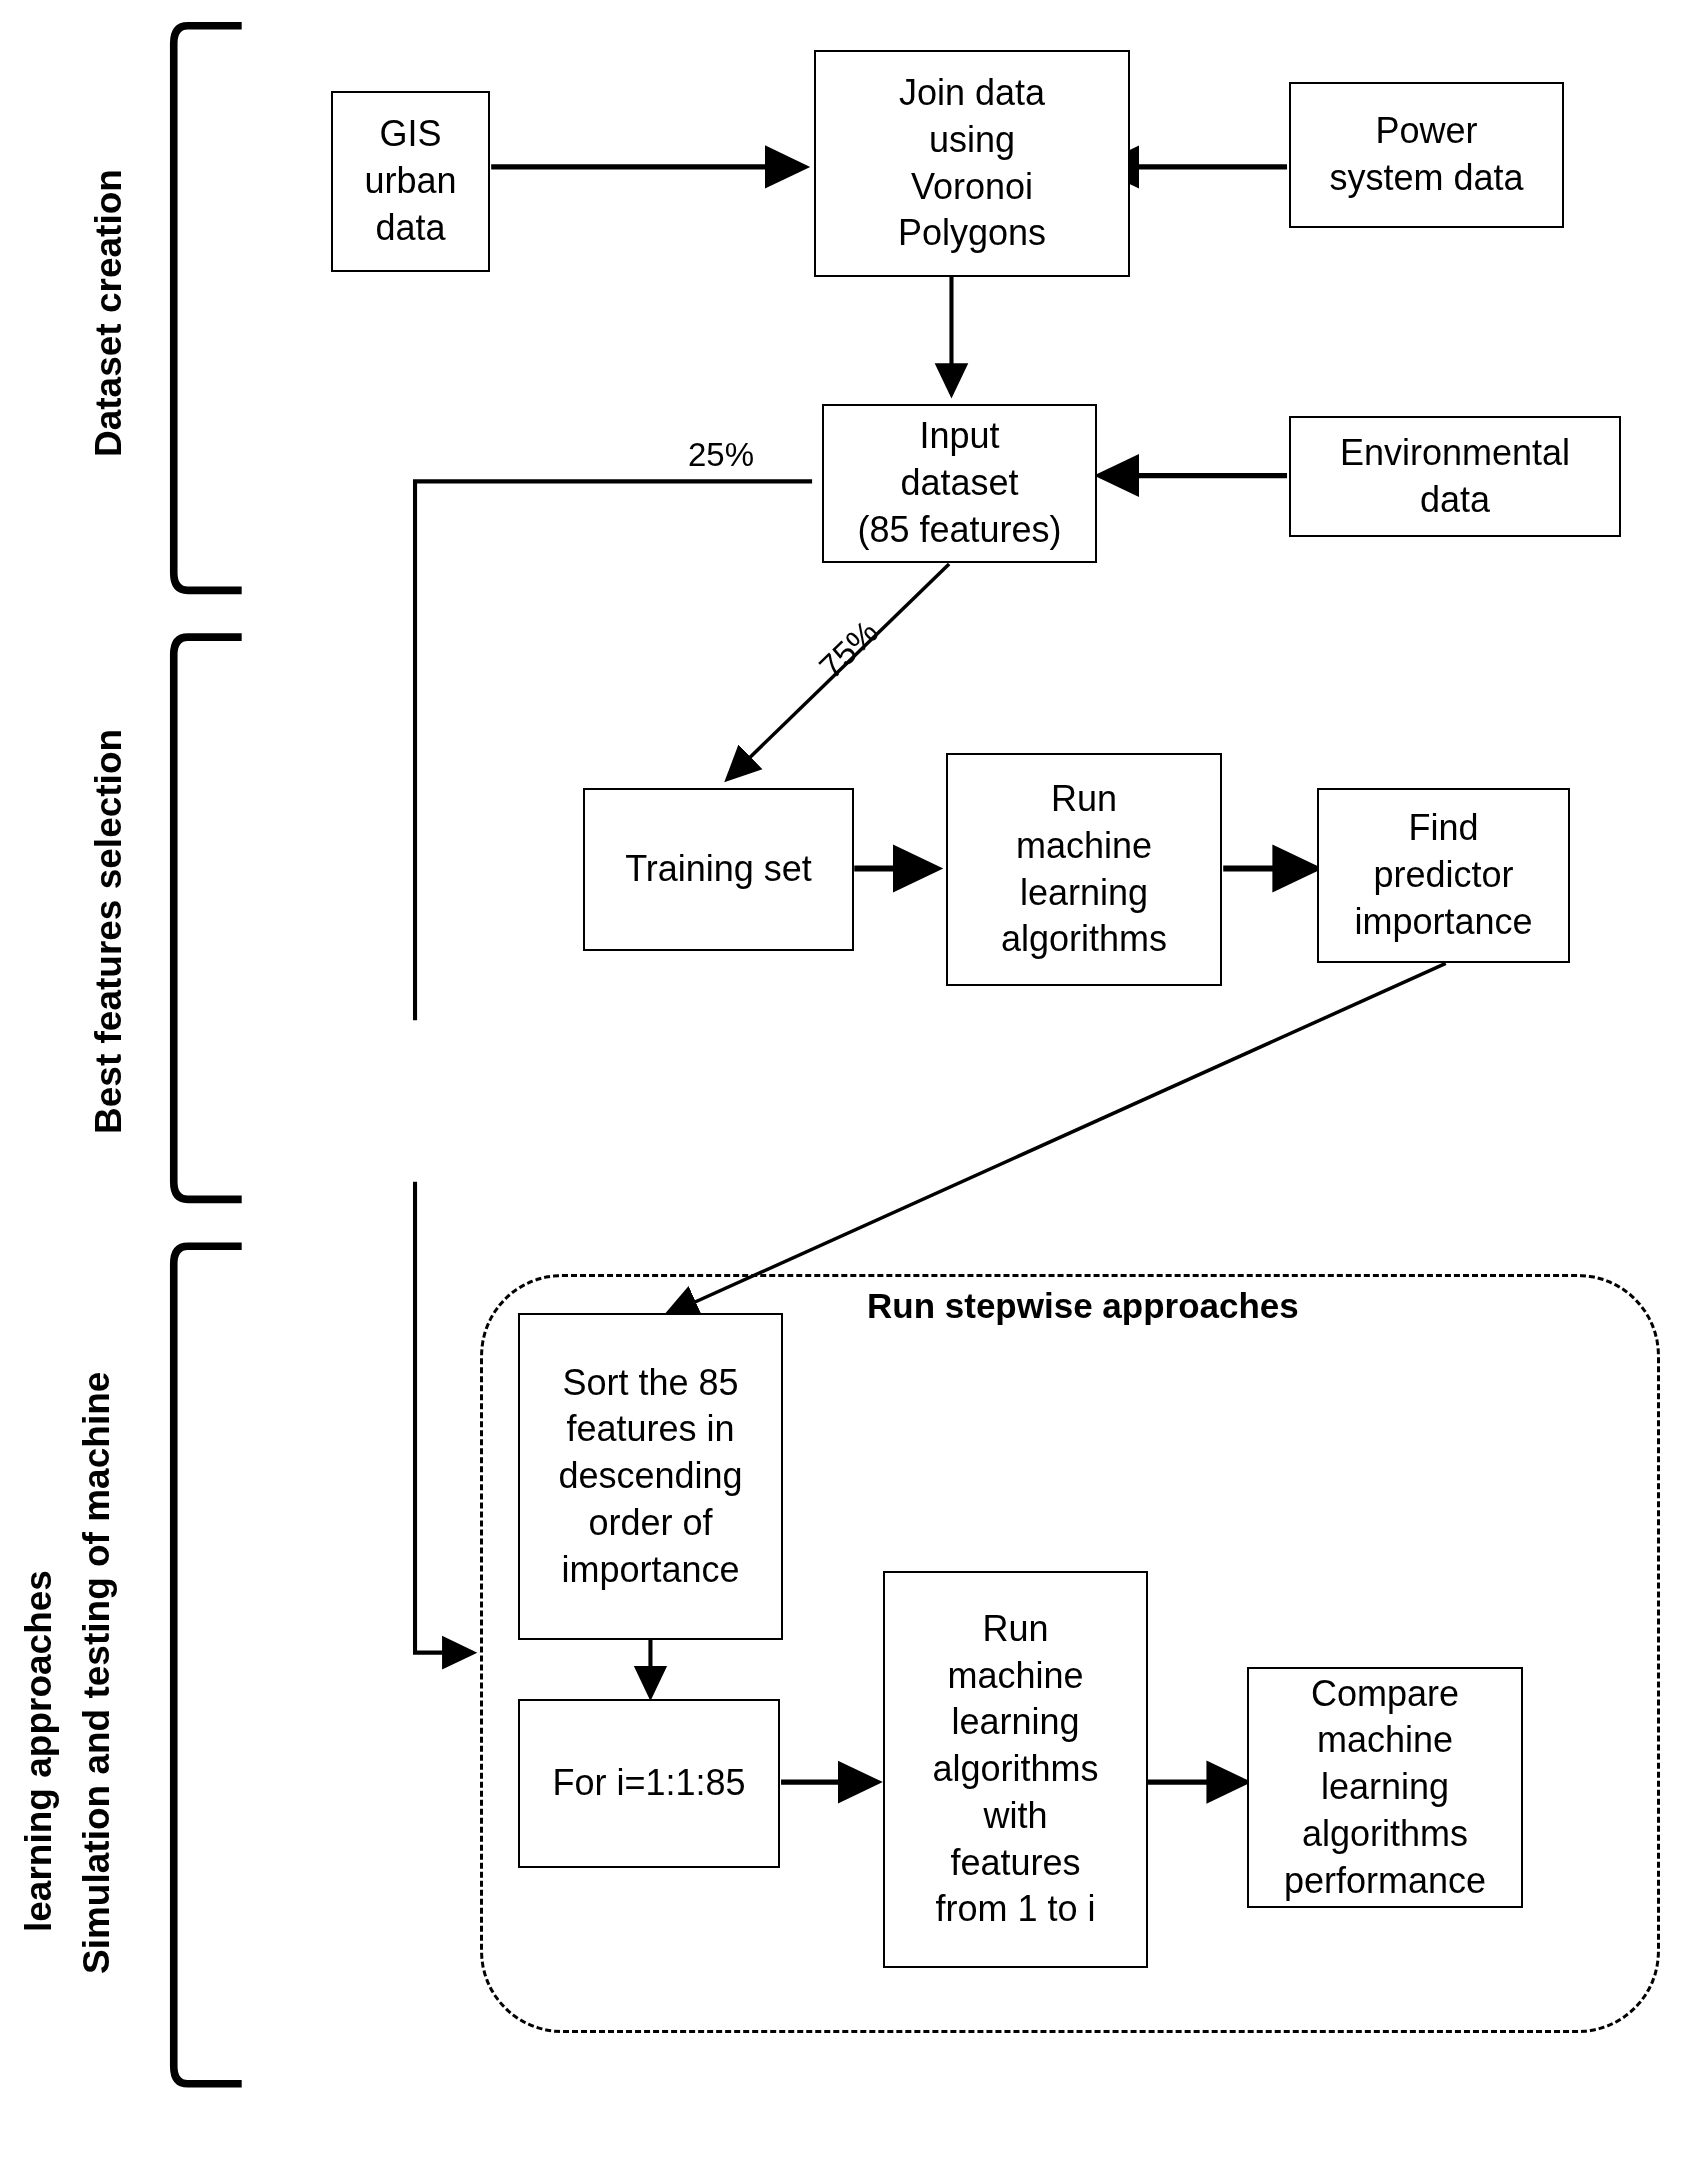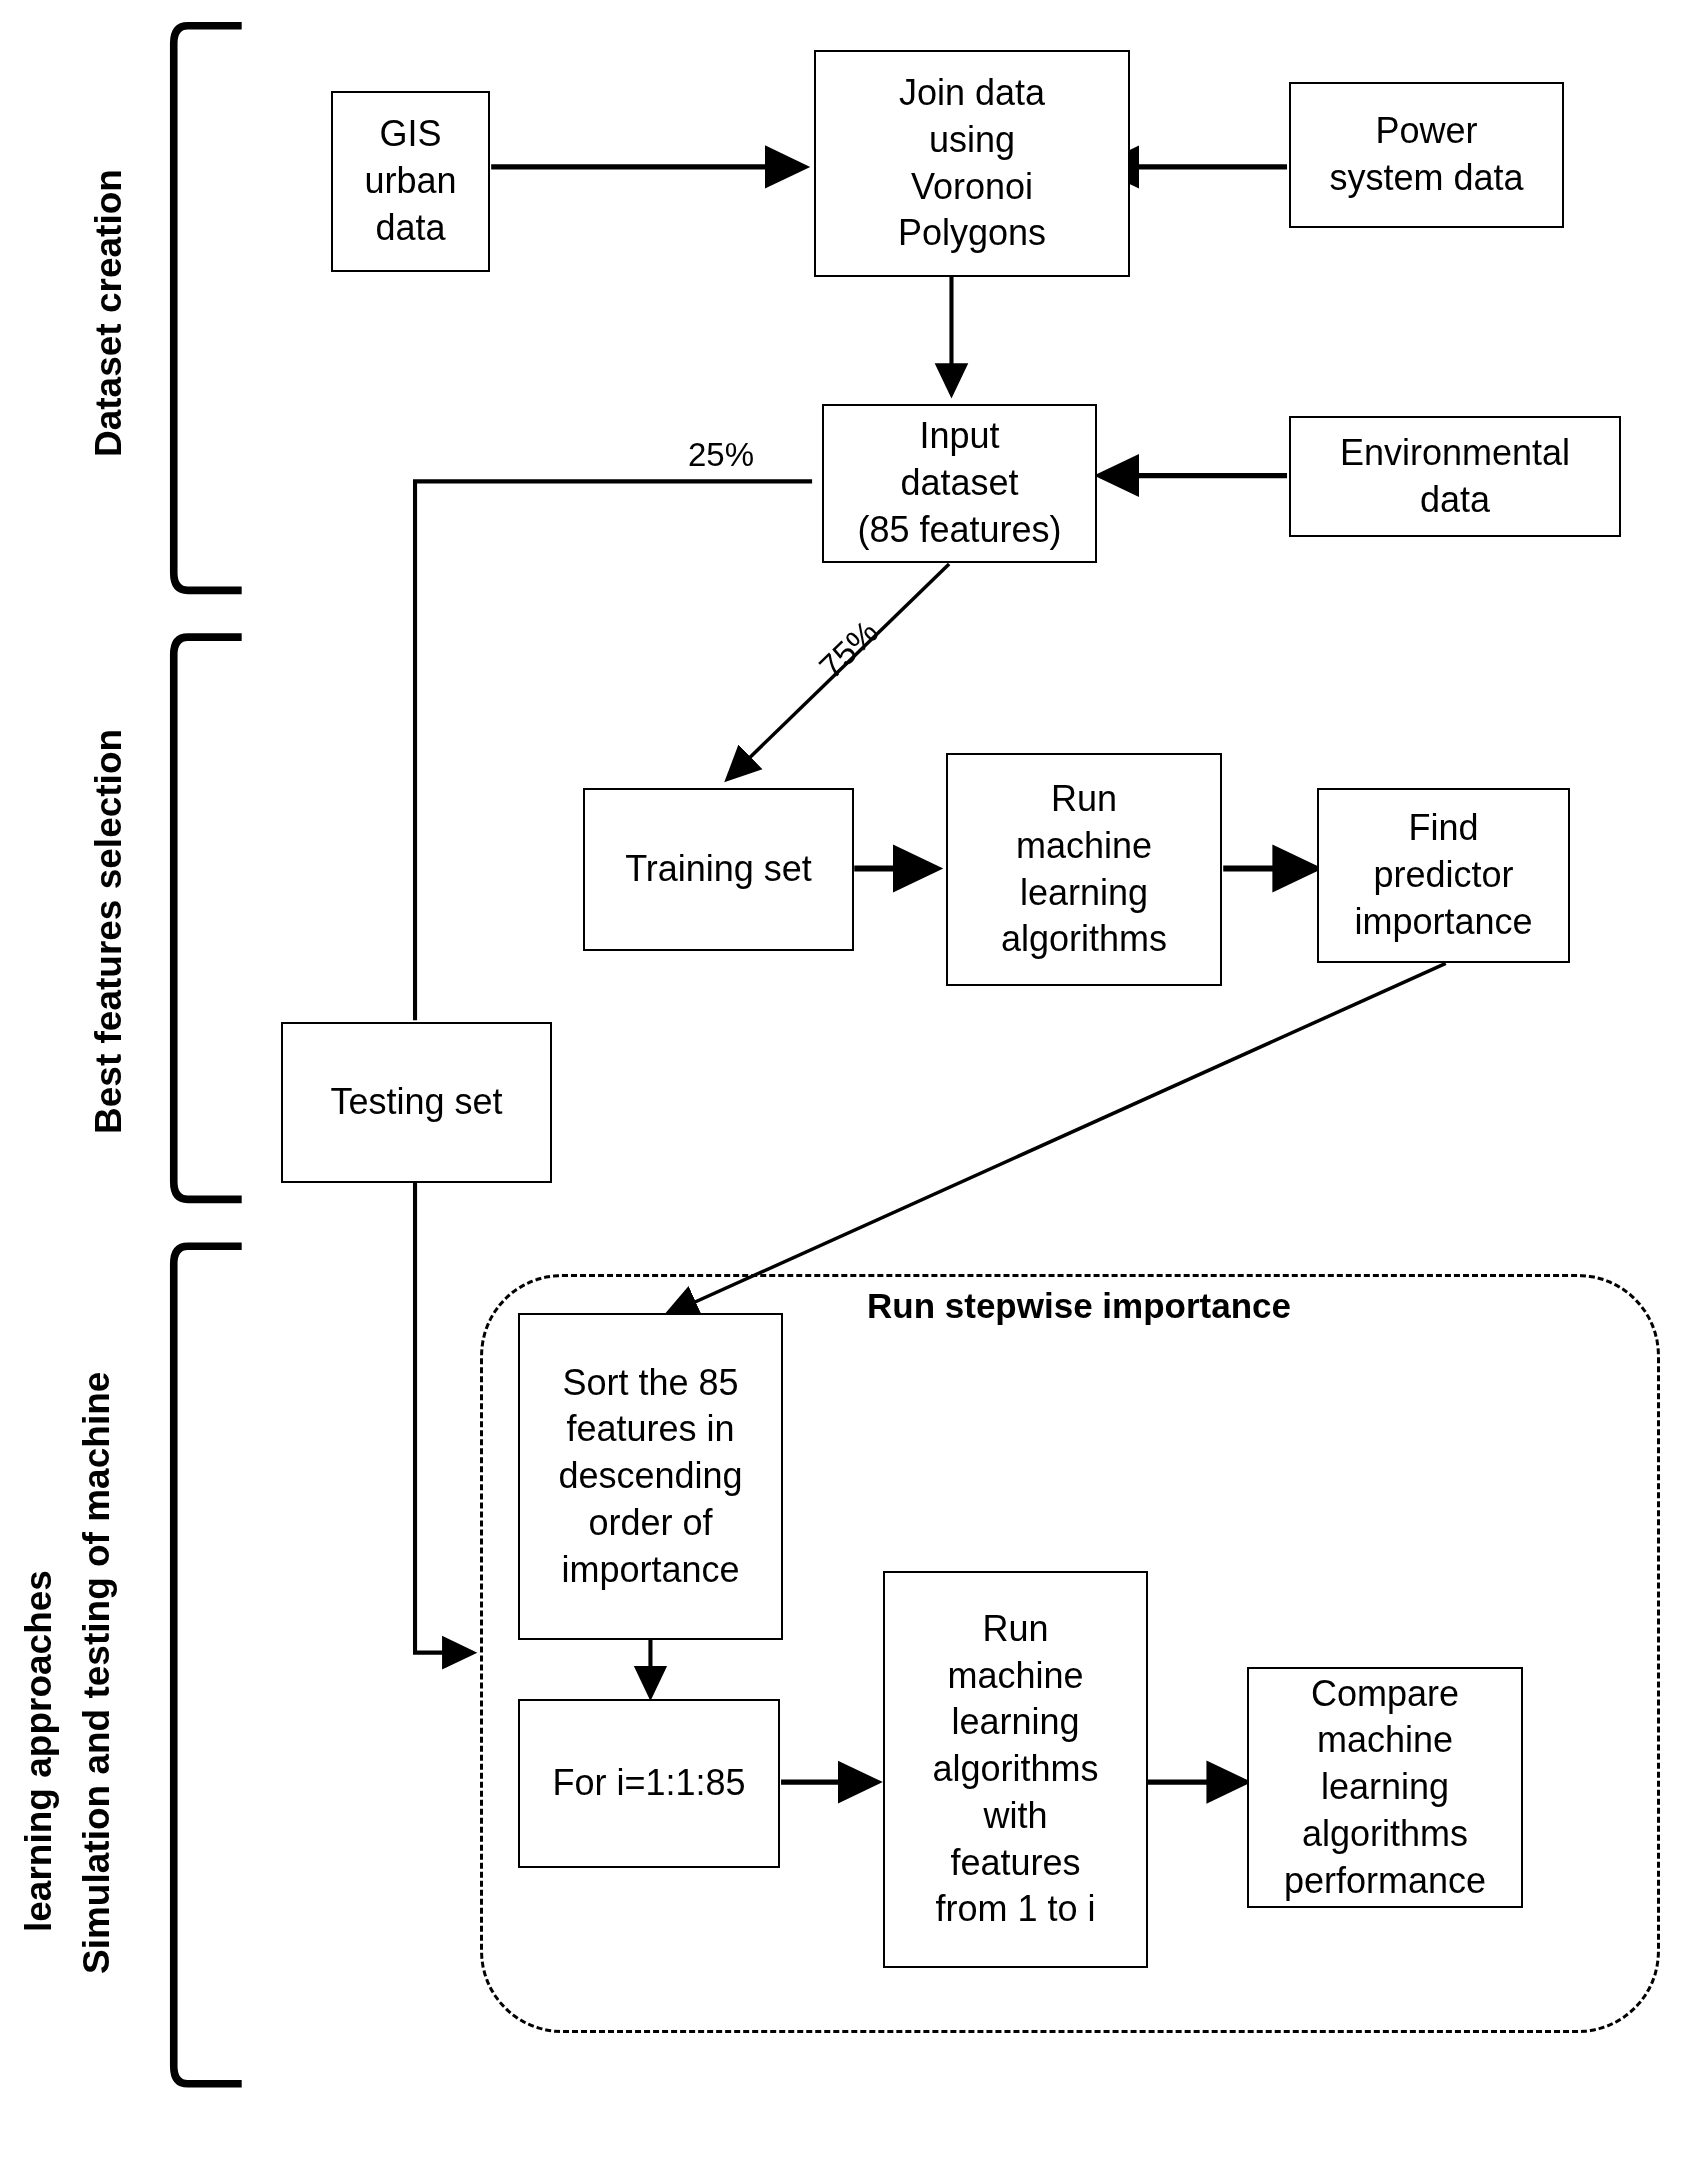--- a/index.html
+++ b/index.html
@@ -75,39 +75,38 @@
   </svg>
 
   <div class="sect-label" style="left:88px;top:126px;height:375px;">Dataset creation</div>
 
   <div class="sect-label" style="left:88px;top:688px;height:486px;">Best features selection</div>
 
   <div class="sect-label two" style="left:77px;top:1295px;height:756px;">Simulation and testing of machine</div>
   <div class="sect-label two" style="left:19px;top:1453px;height:597px;">learning approaches</div>
 
   <div class="dashbox" style="left:480px;top:1274px;width:1180px;height:759px;"></div>
-  <div class="dash-title" style="left:867px;top:1286px;">Run stepwise importance</div>
+  <div class="dash-title" style="left:867px;top:1286px;">Run stepwise approaches</div>
 
   <div class="fbox" style="left:331px;top:91px;width:159px;height:181px;">GIS urban<br>data</div>
 
   <div class="fbox" style="left:814px;top:50px;width:316px;height:227px;">Join data<br>using<br>Voronoi<br>Polygons</div>
 
   <div class="fbox" style="left:1289px;top:82px;width:275px;height:146px;">Power<br>system data</div>
 
   <div class="fbox" style="left:814px;top:404px;width:275px;height:159px;margin-left:8px;">Input<br>dataset<br>(85 features)</div>
 
   <div class="fbox" style="left:1289px;top:416px;width:332px;height:121px;">Environmental<br>data</div>
 
   <div class="fbox" style="left:583px;top:788px;width:271px;height:163px;">Training set</div>
 
   <div class="fbox" style="left:946px;top:753px;width:276px;height:233px;">Run<br>machine<br>learning<br>algorithms</div>
 
   <div class="fbox" style="left:1317px;top:788px;width:253px;height:175px;">Find<br>predictor<br>importance</div>
 
-  <div class="fbox" style="left:281px;top:1022px;width:271px;height:161px;">Testing set</div>
 
   <div class="fbox" style="left:518px;top:1313px;width:265px;height:327px;">Sort the 85<br>features in<br>descending<br>order of<br>importance</div>
 
   <div class="fbox" style="left:518px;top:1699px;width:262px;height:169px;">For i=1:1:85</div>
 
   <div class="fbox" style="left:883px;top:1571px;width:265px;height:397px;">Run<br>machine<br>learning<br>algorithms<br>with<br>features<br>from 1 to i</div>
 
   <div class="fbox" style="left:1247px;top:1667px;width:276px;height:241px;">Compare<br>machine<br>learning<br>algorithms<br>performance</div>
 
   <div class="edge-label" style="left:688px;top:436px;">25%</div>

